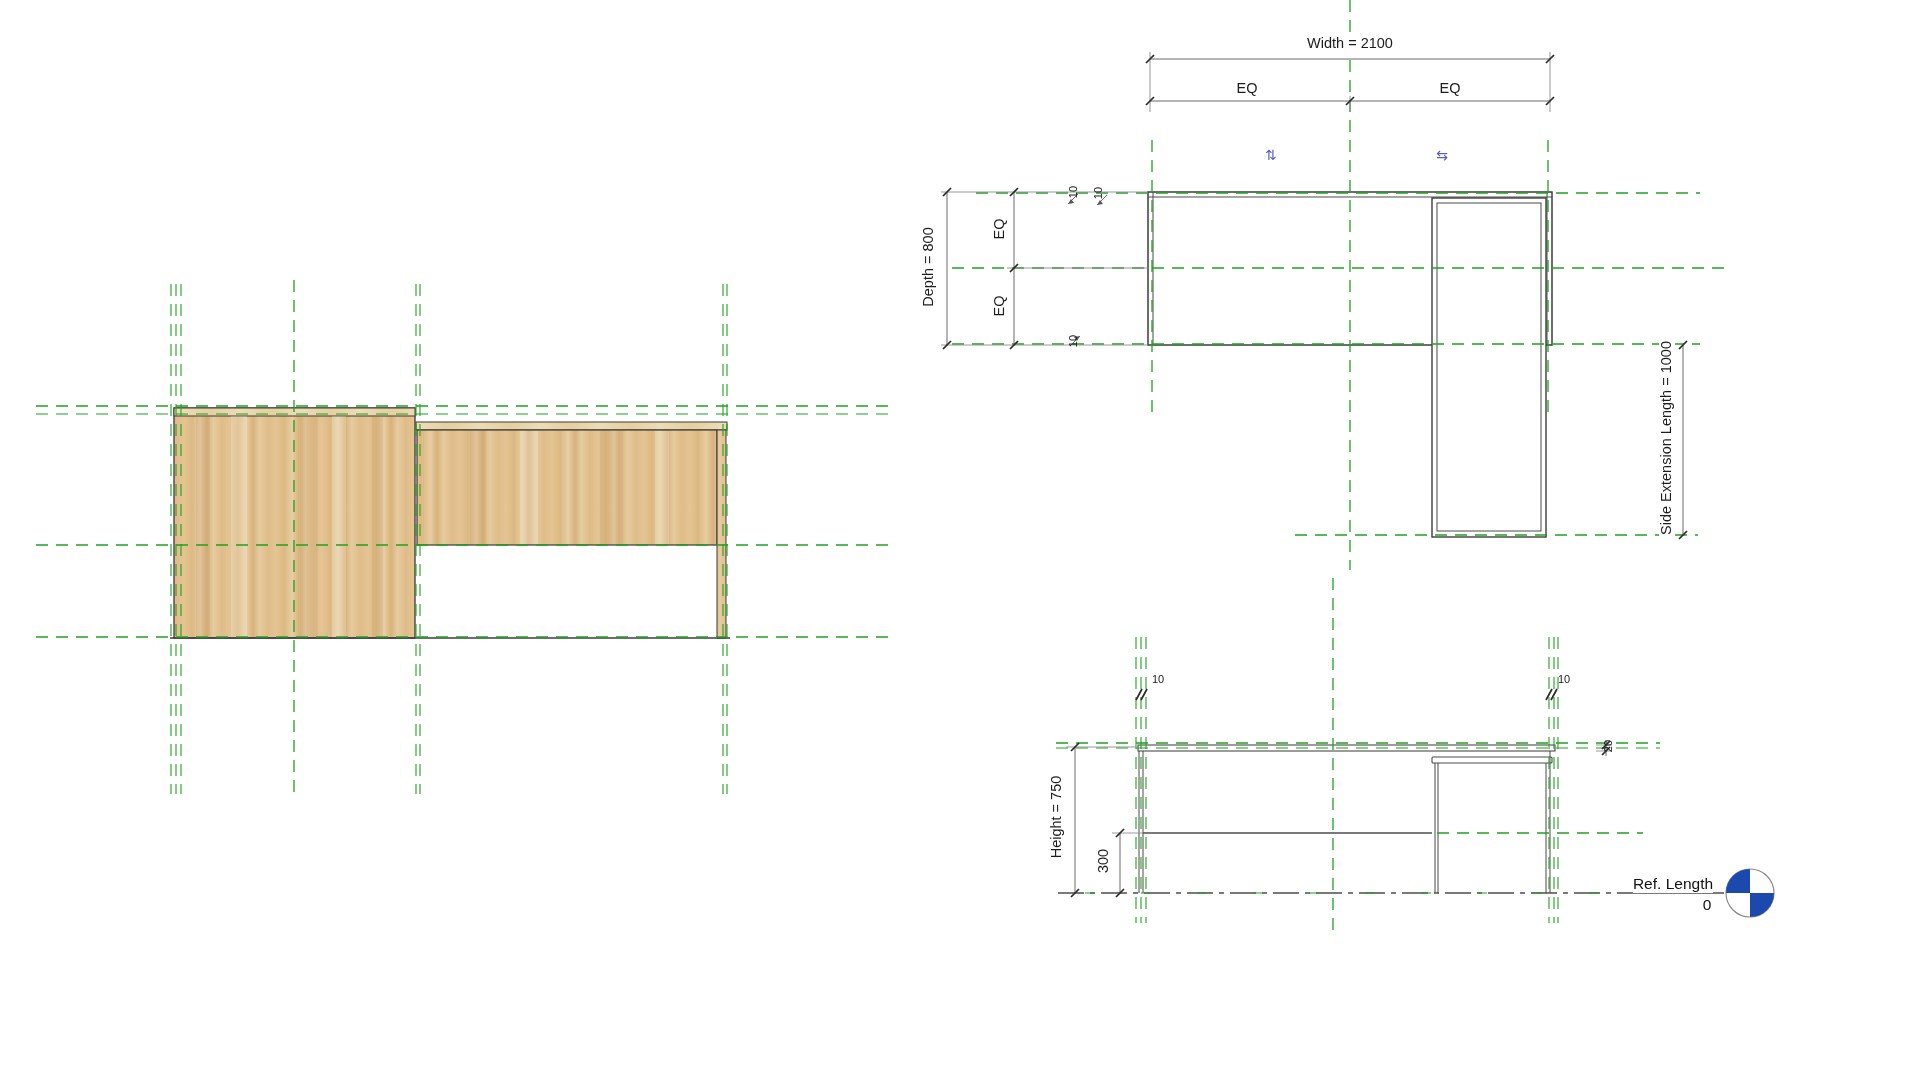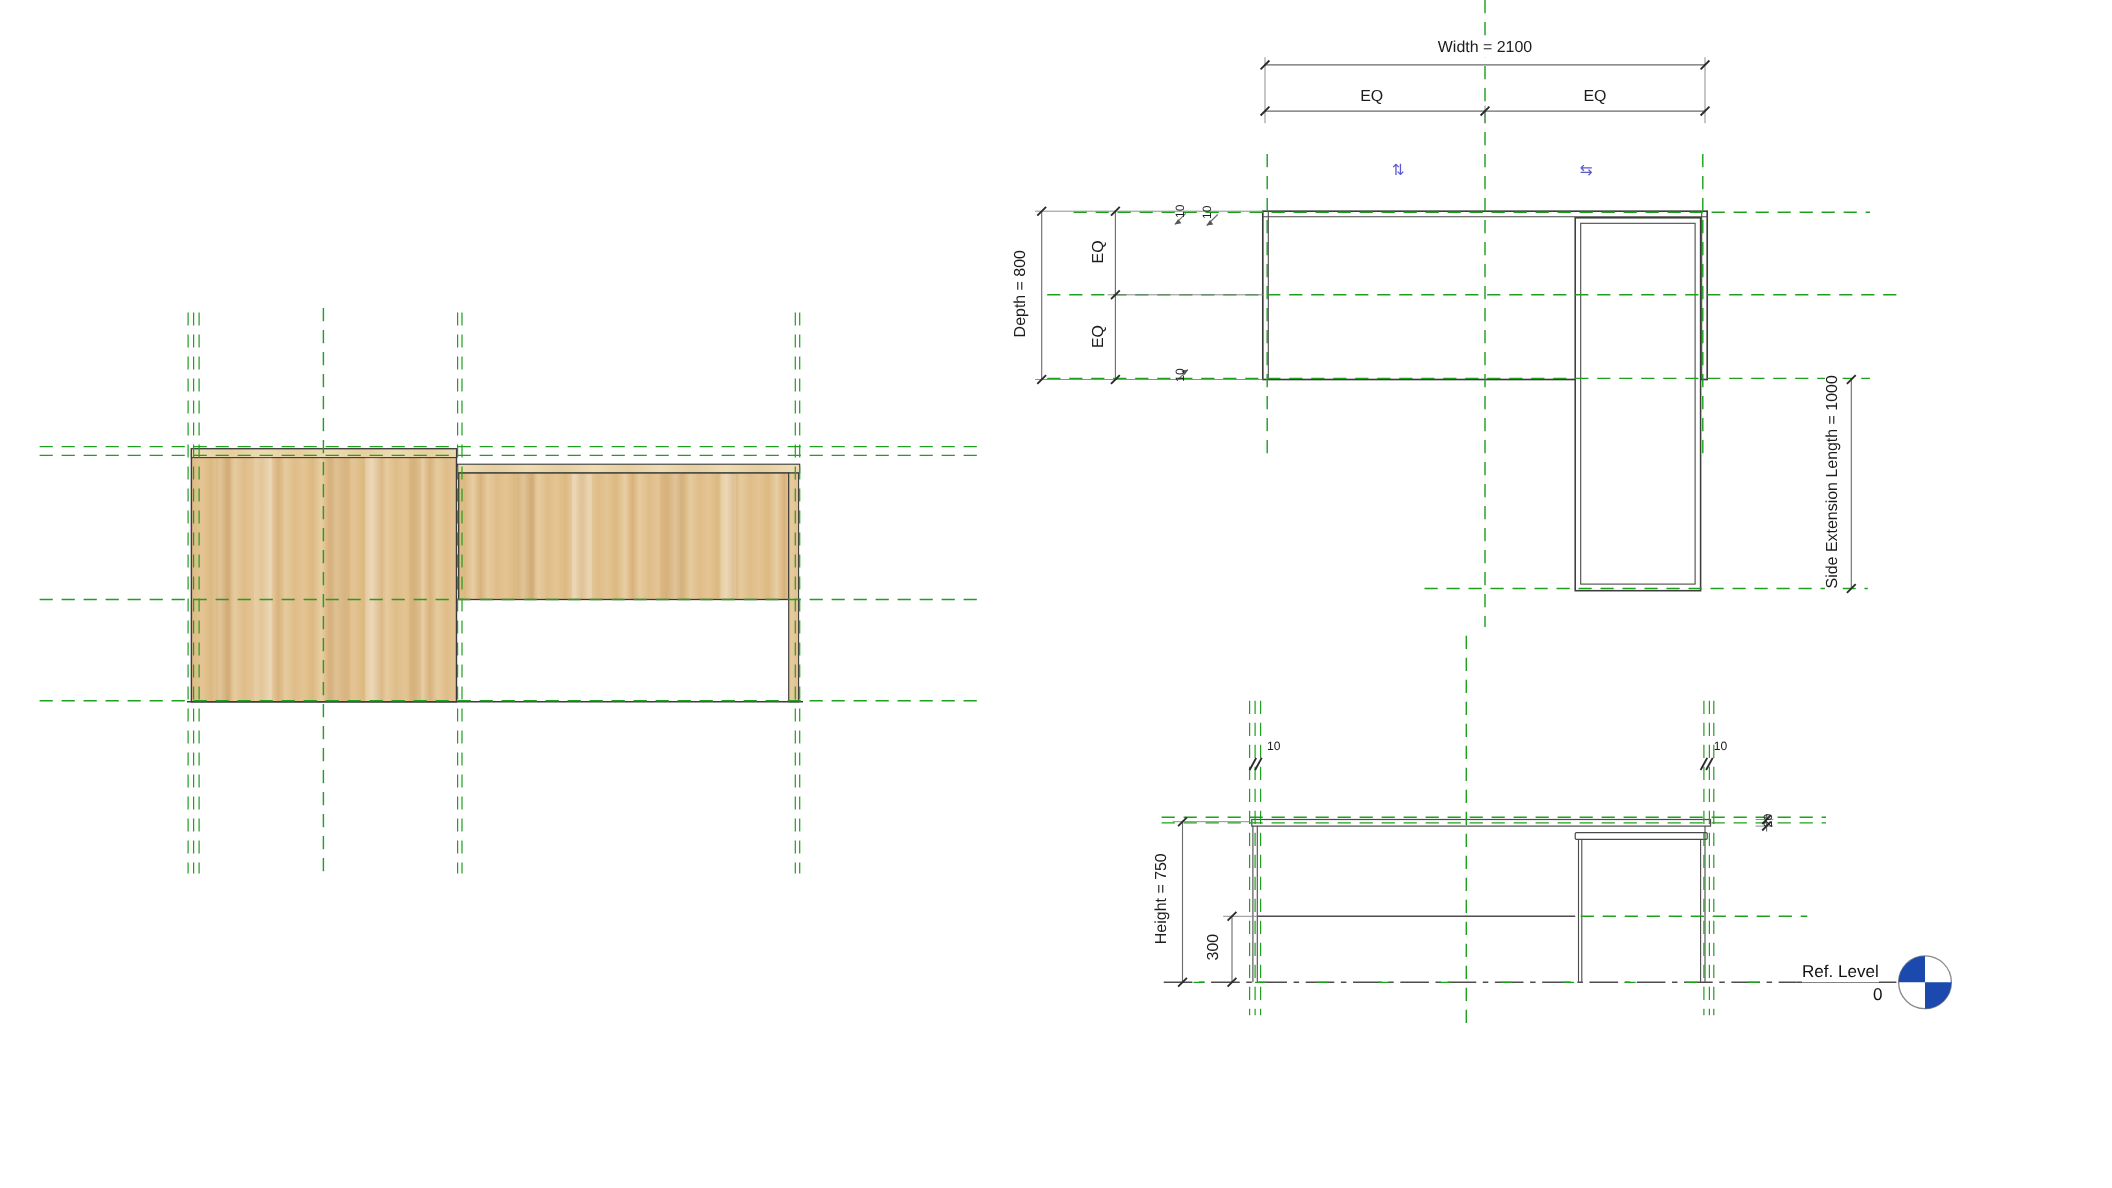--- a/index.html
+++ b/index.html
@@ -224,16 +224,16 @@
 <div class="lbl v sm nobg" style="left:1061px;top:341px;">10</div>
 <div class="lbl v" style="left:1667px;top:438px;">Side Extension Length = 1000</div>
 <div class="flip" style="left:1271px;top:155px;">⇅</div>
 <div class="flip" style="left:1442px;top:155px;">⇆</div>
 
 <div class="lbl v" style="left:1057px;top:817px;">Height = 750</div>
 <div class="lbl v" style="left:1104px;top:861px;">300</div>
 <div class="lbl v sm nobg" style="left:1596px;top:746px;">20</div>
 <div class="lbl sm nobg" style="left:1146px;top:679px;">10</div>
 <div class="lbl sm nobg" style="left:1552px;top:679px;">10</div>
-<div class="reflvl" style="left:1673px;top:884px;">Ref. Level</div>
+<div class="reflvl" style="left:1673px;top:884px;">Ref. Length</div>
 <div class="reflvl" style="left:1707px;top:905px;">0</div>
 
 </div>
 
 </body></html>

